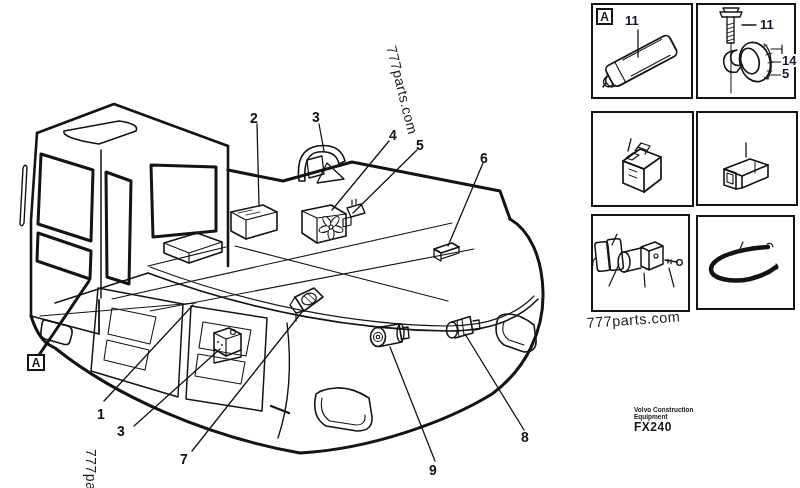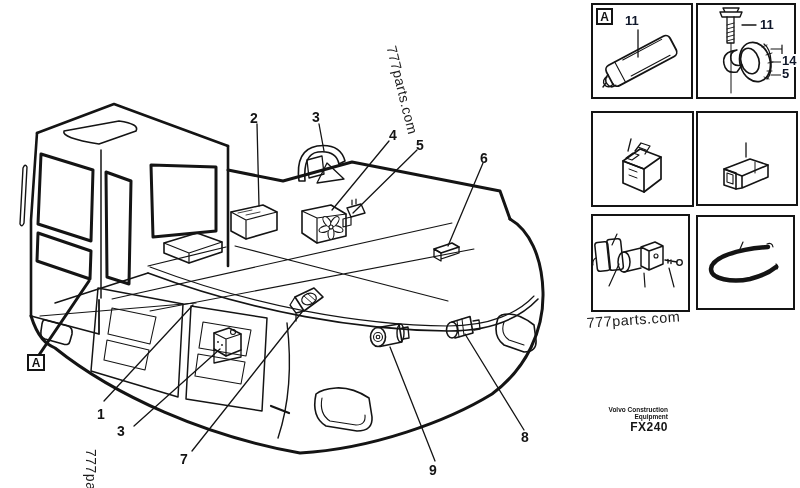--- a/index.html
+++ b/index.html
@@ -19,21 +19,21 @@
   .amark{
     position:absolute;border:2px solid #141414;background:#ffffff;
     font-weight:700;font-size:12px;display:flex;align-items:center;justify-content:center;
   }
   .pbox{position:absolute;border:2px solid #141414;background:#ffffff;}
   .pbox svg{position:absolute;left:0;top:0;}
   .wm{position:absolute;color:#1c1c1c;font-size:14px;letter-spacing:0.5px;white-space:nowrap;}
   .wm-diag{left:399px;top:44px;transform:rotate(76deg);transform-origin:0 0;}
   .wm-vert{left:99px;top:449px;transform:rotate(90deg);transform-origin:0 0;}
   .wm-footer{left:586px;top:315px;transform:rotate(-4deg);transform-origin:0 0;font-size:14.5px;}
-  .brand{position:absolute;left:588px;top:406px;width:80px;text-align:right;}
+  .brand{position:absolute;left:634px;top:406px;width:80px;text-align:left;}
   .brand .co{font-weight:700;font-size:6.5px;line-height:7px;display:block;}
   .brand .model{font-weight:700;font-size:12px;line-height:13px;letter-spacing:0.5px;display:block;margin-top:1px;}
 </style>
 </head>
 <body>
 
 <div class="canvas">
 
   <svg width="580" height="488" viewBox="0 0 580 488">
     <g stroke="#141414" fill="none" stroke-linecap="round" stroke-linejoin="round">

